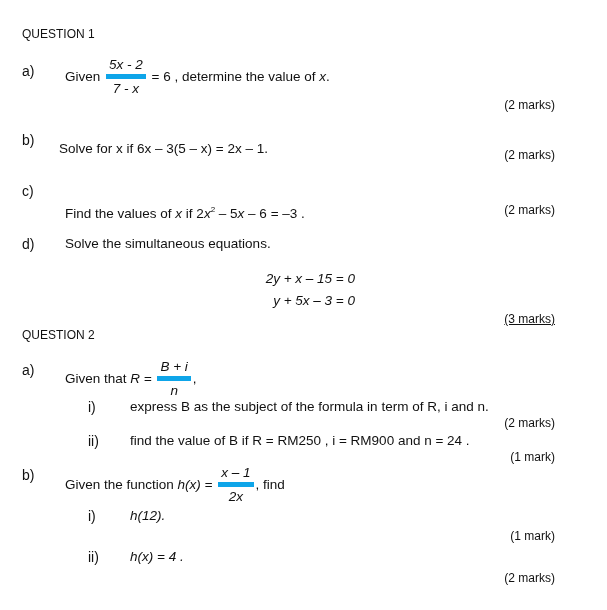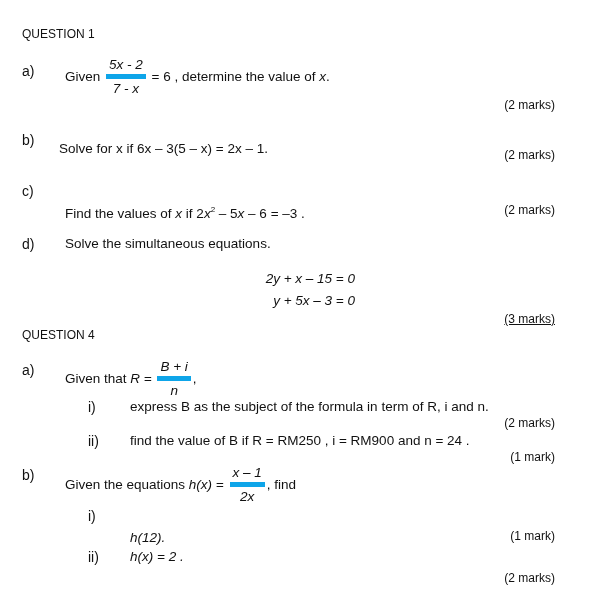--- a/index.html
+++ b/index.html
@@ -46,45 +46,45 @@
   <span>if 2</span><span class="it">x</span><span class="sup">2</span><span> – 5</span><span class="it">x</span><span> – 6 = –3 .</span>
 </div>
 <div class="abs marks" style="top:204px;">(2 marks)</div>
 
 <div class="abs lbl" style="left:22px; top:237px;">d)</div>
 <div class="abs txt" style="left:65px; top:237px;text-align:center;">Solve the simultaneous equations.</div>
 <div class="abs txt it" style="right:252px; top:272px;">2y + x – 15 = 0</div>
 <div class="abs txt it" style="right:252px; top:294px;">y + 5x – 3 = 0</div>
 <div class="abs marks" style="top:313px;text-decoration:underline;">(3 marks)</div>
 
-<div class="abs h" style="left:22px; top:329px;">QUESTION 4</div>
+<div class="abs h" style="left:22px; top:329px;">QUESTION 2</div>
 
 <div class="abs lbl" style="left:22px; top:363px;">a)</div>
 <div class="abs txt" style="left:65px; top:360px;">
   <span style="vertical-align:middle;">Given that</span>
   <span style="vertical-align:middle;" class="it">R =</span>
   <span class="frac">
     <span class="num it">B + i</span>
     <span class="den it">n</span>
   </span><span style="vertical-align:middle;">,</span>
 </div>
 <div class="abs lbl" style="left:88px; top:400px;">i)</div>
 <div class="abs txt" style="left:130px; top:400px;">express B as the subject of the formula in term of R, i and n.</div>
 <div class="abs marks" style="top:417px;">(2 marks)</div>
 <div class="abs lbl" style="left:88px; top:434px;">ii)</div>
 <div class="abs txt" style="left:130px; top:434px;">find the value of B if  R = RM250 ,  i = RM900  and  n = 24 .</div>
 <div class="abs marks" style="top:451px;">(1 mark)</div>
 
 <div class="abs lbl" style="left:22px; top:468px;">b)</div>
 <div class="abs txt" style="left:65px; top:466px;">
-  <span style="vertical-align:middle;">Given the equations</span>
+  <span style="vertical-align:middle;">Given the function</span>
   <span style="vertical-align:middle;" class="it">h(x) =</span>
   <span class="frac">
     <span class="num it">x – 1</span>
     <span class="den it">2x</span>
   </span><span style="vertical-align:middle;">, find</span>
 </div>
 <div class="abs lbl" style="left:88px; top:509px;">i)</div>
-<div class="abs txt it" style="left:130px; top:531px;">h(12).</div>
+<div class="abs txt it" style="left:130px; top:509px;">h(12).</div>
 <div class="abs marks" style="top:530px;">(1 mark)</div>
 <div class="abs lbl" style="left:88px; top:550px;">ii)</div>
-<div class="abs txt it" style="left:130px; top:550px;">h(x) = 2 .</div>
+<div class="abs txt it" style="left:130px; top:550px;">h(x) = 4 .</div>
 <div class="abs marks" style="top:572px;">(2 marks)</div>
 
 </body></html>

